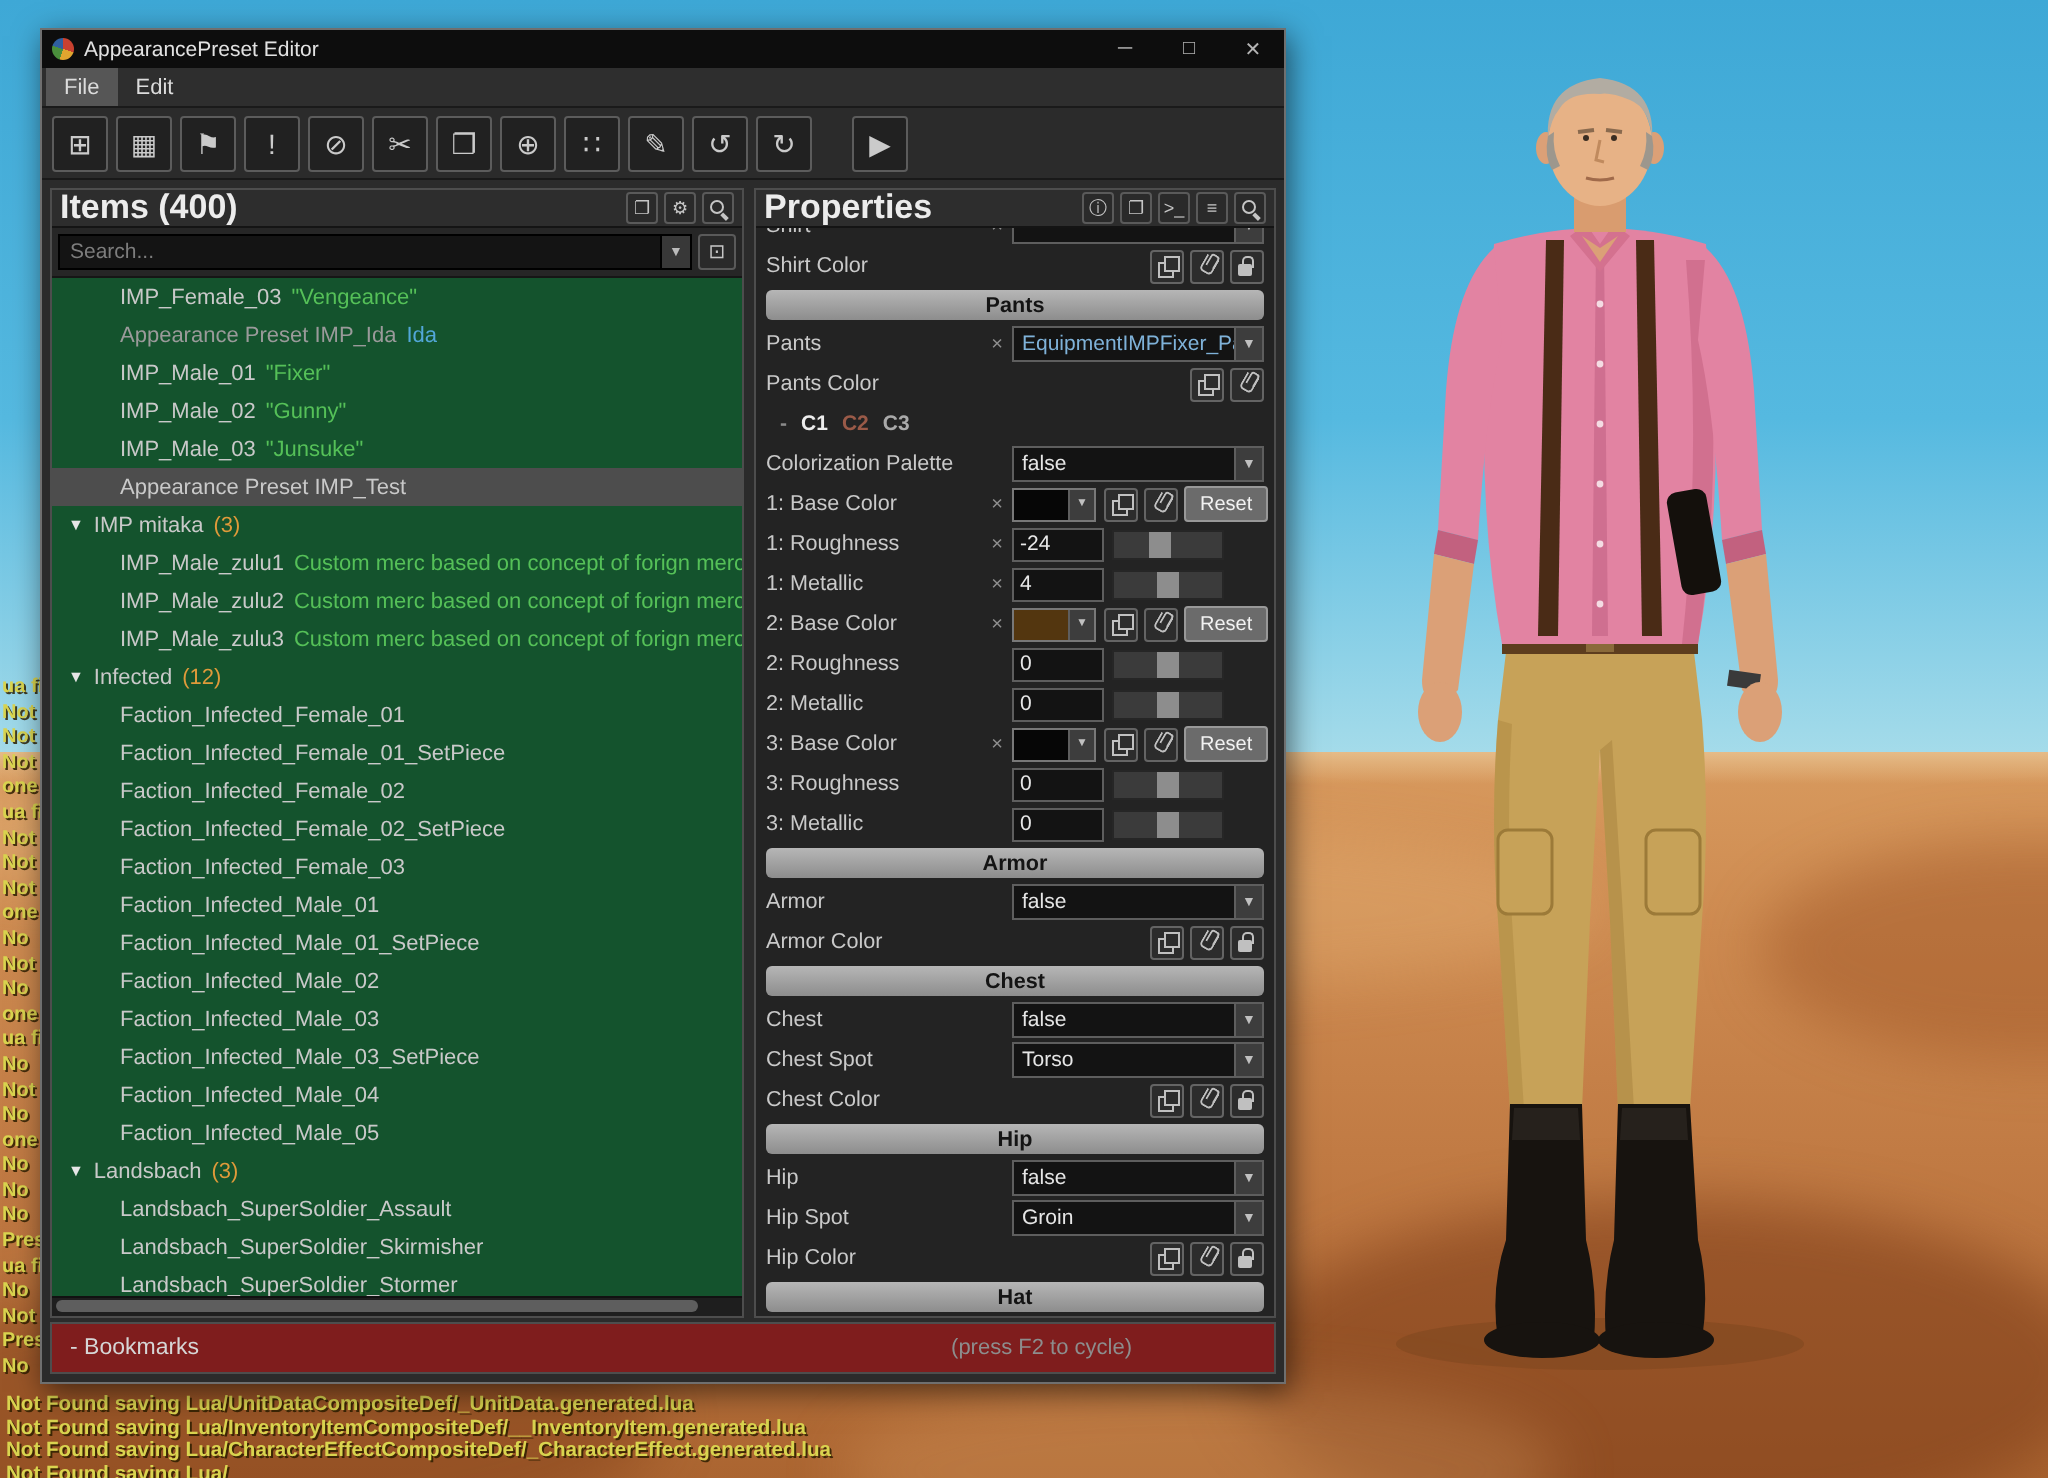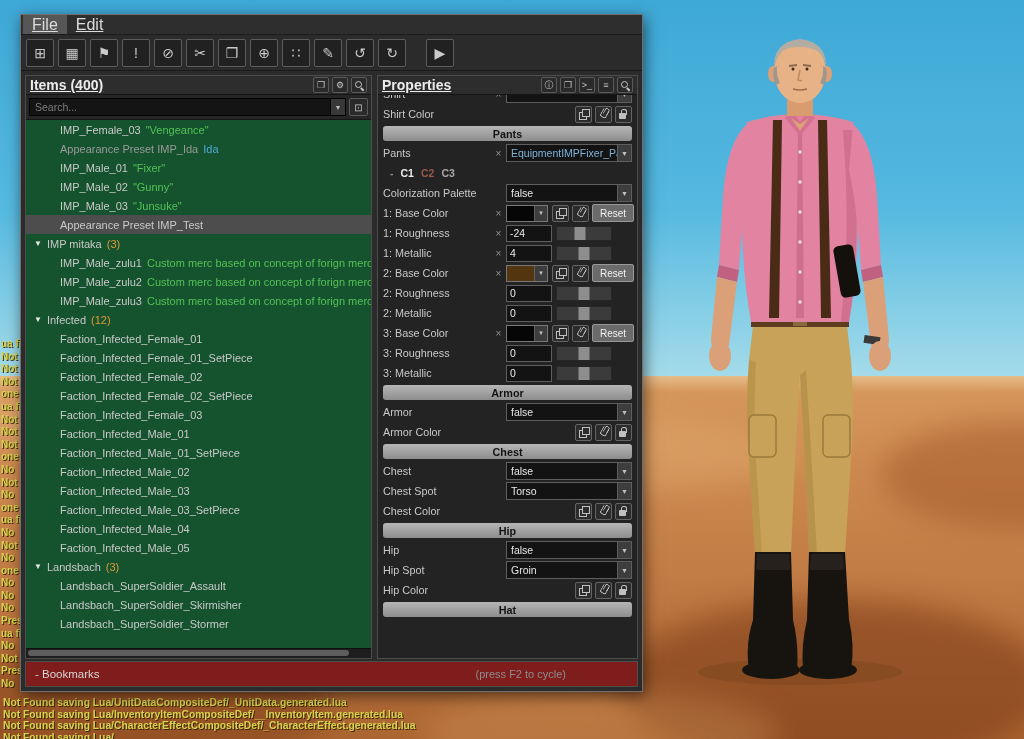--- a/index.html
+++ b/index.html
@@ -26,36 +26,36 @@
   
   .window{position:absolute;left:20px;top:14px;width:621px;height:676px;background:#2b2b2b;
     border:1px solid #6f6f6f;box-shadow:2px 4px 14px rgba(0,0,0,.55);display:flex;flex-direction:column;}
   .titlebar{height:19px;background:#0d0d0d;display:flex;align-items:center;padding:0 2px 0 5px;gap:5px;flex-shrink:0;}
   .app-icon{width:11px;height:11px;border-radius:50%;flex-shrink:0;
     background:conic-gradient(#c9412f 0 30%,#e0a52f 30% 55%,#4a8f3c 55% 80%,#2f5fa0 80% 100%);}
   .title{font-size:10.5px;color:#e2e2e2;flex:1;white-space:nowrap;overflow:hidden;}
   .winbtn{width:27px;height:17px;display:flex;align-items:center;justify-content:center;color:#b4b4b4;font-size:10px;}
   .menubar{height:19px;background:#2e2e2e;display:flex;align-items:stretch;padding-left:2px;
     border-bottom:1px solid #1a1a1a;flex-shrink:0;}
-  .menu-item{font-size:16px;color:#dcdcdc;padding:2px 9px;display:flex;align-items:center;text-decoration:underline;}
+  .menu-item{font-size:11px;color:#dcdcdc;padding:2px 9px;display:flex;align-items:center;}
   .menu-item.active{background:#565656;}
   .toolbar{height:35px;background:#2b2b2b;display:flex;align-items:center;padding:0 5px;gap:4px;
     border-bottom:1px solid #191919;flex-shrink:0;}
   .tbtn{width:26px;height:26px;background:#212121;border:1px solid #5c5c5c;border-radius:2px;
     display:flex;align-items:center;justify-content:center;color:#cacaca;font-size:14px;flex-shrink:0;}
   .tbtn.tgap{margin-left:16px;}
   .tbtn .tg{pointer-events:none;}
 
   .content{flex:1;display:flex;gap:5px;padding:4px 4px 2px 4px;min-height:0;}
   .panel{background:#232323;border:1px solid #4d4d4d;display:flex;flex-direction:column;min-height:0;}
   .panel.items{width:345px;flex-shrink:0;}
   .panel.props{flex:1;min-width:0;}
   .phead{height:18px;display:flex;align-items:center;padding:0 4px;gap:3px;background:#2d2d2d;
     border-bottom:1px solid #141414;flex-shrink:0;}
-  .ptitle{flex:1;font-size:14px;font-weight:bold;color:#ececec;white-space:nowrap;text-decoration:underline;}
+  .ptitle{flex:1;font-size:17px;font-weight:bold;color:#ececec;white-space:nowrap;}
   .hicon{width:14px;height:14px;background:#2a2a2a;border:1px solid #5a5a5a;border-radius:2px;color:#c5c5c5;
     font-size:9px;display:flex;align-items:center;justify-content:center;position:relative;flex-shrink:0;}
   .hicon.ic-search::before{content:"";position:absolute;left:2.5px;top:2.5px;width:5px;height:5px;
     border:1.4px solid #c5c5c5;border-radius:50%;}
   .hicon.ic-search::after{content:"";position:absolute;left:8.5px;top:8.5px;width:4px;height:1.6px;
     background:#c5c5c5;transform:rotate(45deg);transform-origin:left center;}
 
   
   .searchrow{height:20px;display:flex;align-items:center;gap:3px;padding:2px 3px;background:#262626;
     border-bottom:1px solid #161616;flex-shrink:0;}
@@ -229,20 +229,27 @@
       <div class="cline">No</div>
     </div>
   <div class="console-bottom">
       <div class="cline">Not Found  saving Lua/UnitDataCompositeDef/_UnitData.generated.lua</div>
       <div class="cline">Not Found  saving Lua/InventoryItemCompositeDef/__InventoryItem.generated.lua</div>
       <div class="cline">Not Found  saving Lua/CharacterEffectCompositeDef/_CharacterEffect.generated.lua</div>
       <div class="cline">Not Found  saving Lua/</div>
     </div>
 
   <div class="window">
+    <div class="titlebar">
+      <span class="app-icon"></span>
+      <span class="title">AppearancePreset Editor</span>
+      <span class="winbtn">─</span>
+      <span class="winbtn">□</span>
+      <span class="winbtn">✕</span>
+    </div>
     <div class="menubar">
         <div class="menu-item active">File</div>
         <div class="menu-item">Edit</div>
       </div>
     <div class="toolbar">
         <div class="tbtn">
           <span class="tg">⊞</span>
         </div>
         <div class="tbtn">
           <span class="tg">▦</span>
@@ -433,20 +440,28 @@
             </div>
             <div class="pheader">Pants</div>
             <div class="prow">
               <span class="plabel">Pants</span>
               <span class="pclear">×</span>
               <div class="dd">
                 <span class="ddval" style="color: rgb(127, 178, 217);">EquipmentIMPFixer_Pants</span>
                 <span class="ddarrow">▼</span>
               </div>
             </div>
+            <div class="prow">
+              <span class="plabel">Pants Color</span>
+              <span class="pclear"></span>
+              <span class="rowright">
+                <span class="icb ic-copy"></span>
+                <span class="icb ic-clip"></span>
+              </span>
+            </div>
             <div class="prow tabsrow">
               <span class="ctab" style="color: rgb(138, 138, 138);">-</span>
               <span class="ctab" style="color: rgb(236, 236, 236);">C1</span>
               <span class="ctab" style="color: rgb(154, 90, 72);">C2</span>
               <span class="ctab" style="color: rgb(169, 169, 169);">C3</span>
             </div>
             <div class="prow">
               <span class="plabel">Colorization Palette</span>
               <span class="pclear"></span>
               <div class="dd">

